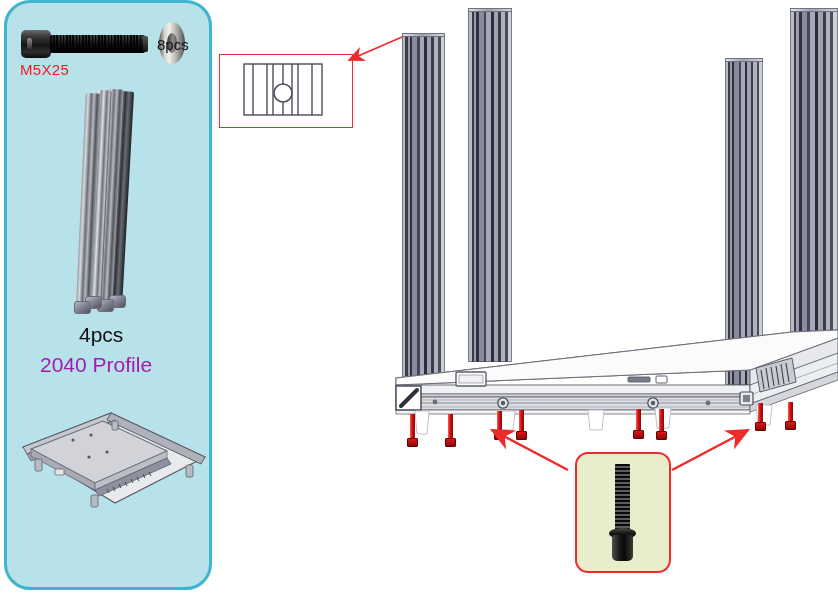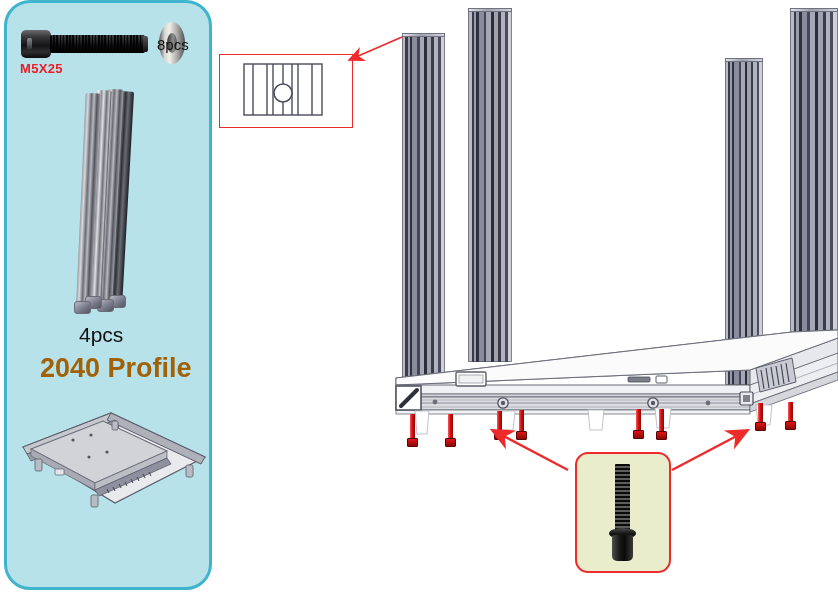--- a/index.html
+++ b/index.html
@@ -32,33 +32,33 @@
   .scr-tip{position:absolute;left:122px;top:9px;width:5px;height:16px;border-radius:0 2px 2px 0;
     background:linear-gradient(to bottom,#555,#111);}
 
   
   #washer{left:152px;top:19px;width:26px;height:42px;border-radius:50%;
     background:linear-gradient(to right,#55565a 0%,#d8d8d4 22%,#f0efe9 40%,#a9a9a6 70%,#4e4f52 100%);}
   #washer:after{content:"";position:absolute;left:8px;top:11px;width:10px;height:20px;border-radius:50%;
     background:linear-gradient(to right,#2e2f31,#8d8d8a 60%,#55565a);}
 
   #pcs8{left:150px;top:33px;font-size:15px;color:#111;font-weight:400;}
-  #m5-label{left:13px;top:58px;font-size:13px;color:#ed1c24;font-weight:700;letter-spacing:.3px;}
+  #m5-label{left:13px;top:58px;font-size:15px;color:#ed1c24;font-weight:400;letter-spacing:.3px;}
 
   
   #profile-bundle{left:58px;top:86px;width:120px;height:230px;}
   .ext{position:absolute;width:15px;border-radius:2px;transform-origin:50% 100%;}
   .ext-a{background:linear-gradient(to right,#c9cad0 0%,#f2f3f5 14%,#8e9098 34%,#dfe0e4 50%,#6f7178 70%,#c4c5cb 88%,#4b4d54 100%);}
   .ext-b{background:linear-gradient(to right,#9a9ba3 0%,#d7d8dd 18%,#6c6e76 40%,#b9bac0 58%,#53555d 78%,#9ea0a7 100%);}
   .ext-c{background:linear-gradient(to right,#4a4c53 0%,#8e9098 20%,#2f3137 45%,#6a6c74 65%,#1d1f24 100%);}
   .ext-cap{position:absolute;width:17px;height:13px;border-radius:3px;
     background:linear-gradient(145deg,#b9b9c6,#7b7c8c 55%,#53545f);border:1px solid #6b6c78;box-sizing:border-box;}
 
   #pcs4{left:72px;top:320px;font-size:21px;color:#111;}
-  #label-2040{left:33px;top:350px;font-size:27px;color:#a16207;font-weight:700;}
+  #label-2040{left:33px;top:350px;font-size:21px;color:#a21caf;font-weight:400;}
 
   
   #frame-iso{left:8px;top:404px;width:196px;height:118px;}
   #label-bottom-frame{left:27px;top:527px;font-size:21px;color:#3fb4cc;font-weight:700;}
 
   
   #detail-box{left:219px;top:54px;width:132px;height:72px;border:1.6px solid #ee2b2b;background:#fff;}
 
   
   #assembly{left:352px;top:0;width:486px;height:597px;}

